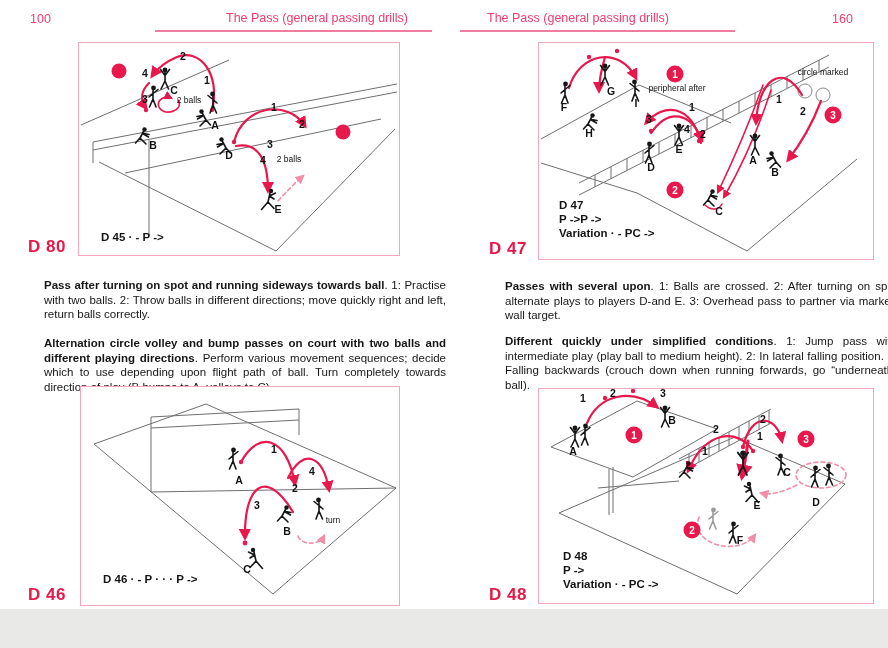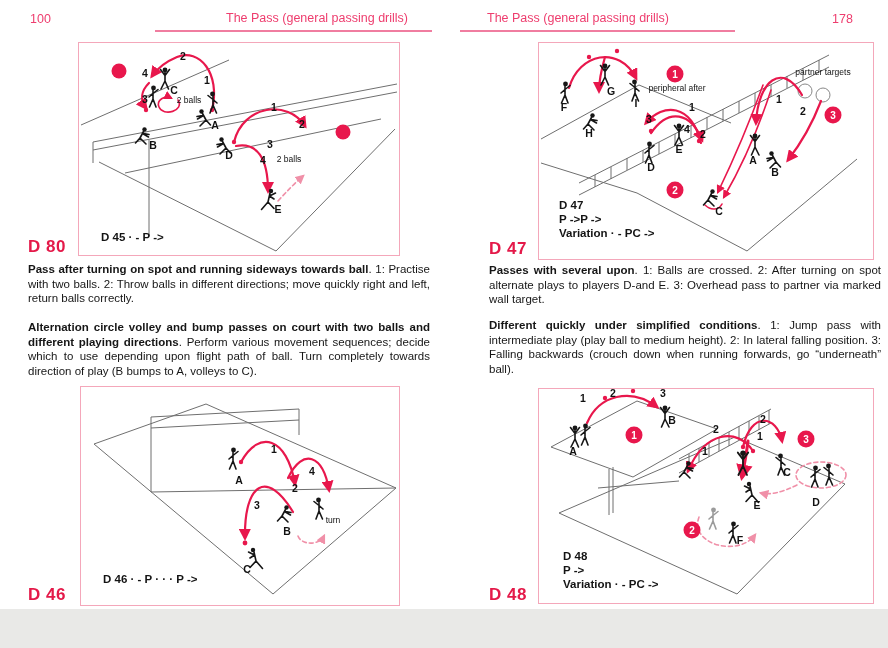--- a/index.html
+++ b/index.html
@@ -6,21 +6,21 @@
   .spread{position:relative;width:888px;height:609px;background:#ffffff;overflow:hidden;
           font-family:"Liberation Sans",sans-serif;}
   .pagenum{position:absolute;font-size:12.5px;color:#ee3d6e;font-weight:400;}
   .header-title{position:absolute;font-size:12.5px;color:#ee3d6e;}
   .header-rule{position:absolute;height:1.5px;background:#f07da0;}
   .frame{position:absolute;border:1.6px solid #f4a7ba;background:#fff;}
   .frame svg{position:absolute;left:0;top:0;width:100%;height:100%;}
   .caption{position:absolute;font-size:11.5px;font-weight:700;color:#141414;white-space:nowrap;}
   .caption.multi div{line-height:14px;}
   .dlab{position:absolute;font-size:17px;font-weight:700;color:#e41949;letter-spacing:.5px;}
-  .para{position:absolute;margin:0;font-size:11.5px;line-height:14.6px;color:#161616;text-align:justify;}
+  .para{position:absolute;margin:16px;font-size:11.5px;line-height:14.6px;color:#161616;text-align:justify;}
   .para b{font-weight:700;}
   .dlabel{position:absolute;transform:translate(-50%,-50%);color:#111;z-index:3;}
   .dlabel.num,.dlabel.letter{font-size:10.5px;font-weight:700;}
   .dlabel.small{font-size:8.5px;white-space:nowrap;}
   .dlabel.circled{width:17px;height:17px;background:#e8174c;color:#fff;border-radius:50%;
       font-size:10px;font-weight:700;display:flex;align-items:center;justify-content:center;}
   .fig{color:#161616;}
   .fig.ghost{color:#9b9b9b;}
   .bottom-bar{position:absolute;left:505px;top:637px;width:383px;height:9px;background:#d8d8d6;
       border-radius:5px 0 0 5px;}
@@ -167,21 +167,21 @@
         <span class="dlabel num" style="left: 176px; top: 118px;">3</span>
         <span class="dlabel letter" style="left: 206px; top: 144px;">B</span>
         <span class="dlabel small" style="left: 252px; top: 133px;">turn</span>
         <span class="dlabel letter" style="left: 166px; top: 182px;">C</span>
       </div>
     <div class="dlab" style="left:28px;top:585px">D 46</div>
   </div>
 
   <div>
     <div class="header-title" style="left:487px;top:11px">The Pass (general passing drills)</div>
-    <div class="pagenum" style="left:832px;top:12px">178</div>
+    <div class="pagenum" style="left:832px;top:12px">160</div>
     <div class="header-rule" style="left:460px;top:30px;width:275px"></div>
 
     <div class="frame" style="left:538px;top:42px;width:334px;height:216px">
       <svg viewBox="0 0 334 216">
         <defs>
           <marker id="ar47" viewBox="0 0 8 8" refX="6" refY="4" markerWidth="5.5" markerHeight="5.5" orient="auto-start-reverse">
               <path d="M0,0 L8,4 L0,8 Z" fill="#e8174c"></path>
             </marker>
         </defs>
         <g class="court">
@@ -233,21 +233,21 @@
         <span class="dlabel circled" style="left: 136px; top: 31px;">1</span>
         <span class="dlabel small" style="left: 138px; top: 45px;">peripheral after</span>
         <span class="dlabel num" style="left: 110px; top: 76px;">3</span>
         <span class="dlabel num" style="left: 148px; top: 86px;">4</span>
         <span class="dlabel num" style="left: 153px; top: 64px;">1</span>
         <span class="dlabel num" style="left: 164px; top: 91px;">2</span>
         <span class="dlabel letter" style="left: 140px; top: 106px;">E</span>
         <span class="dlabel letter" style="left: 112px; top: 124px;">D</span>
         <span class="dlabel letter" style="left: 180px; top: 168px;">C</span>
         <span class="dlabel circled" style="left: 136px; top: 147px;">2</span>
-        <span class="dlabel small" style="left: 284px; top: 29px;">partner targets</span>
+        <span class="dlabel small" style="left: 284px; top: 29px;">circle marked</span>
         <span class="dlabel num" style="left: 240px; top: 56px;">1</span>
         <span class="dlabel num" style="left: 264px; top: 68px;">2</span>
         <span class="dlabel circled" style="left: 294px; top: 72px;">3</span>
         <span class="dlabel letter" style="left: 214px; top: 117px;">A</span>
         <span class="dlabel letter" style="left: 236px; top: 129px;">B</span>
       </div>
     <div class="dlab" style="left:489px;top:239px">D 47</div>
 
     <p class="para" style="left:489px;top:263px;width:392px"><b>Passes with several upon</b><span>.  1:  Balls are crossed. 2:  After turning on spot alternate plays to players D-and E. 3:   Overhead pass to partner via marked wall target.</span></p>
     <p class="para" style="left:489px;top:318px;width:392px"><b>Different quickly under simplified conditions</b><span>.  1:  Jump pass with intermediate play (play ball to medium height). 2: In lateral falling position. 3:  Falling backwards (crouch down when running forwards, go “underneath” ball).</span></p>

